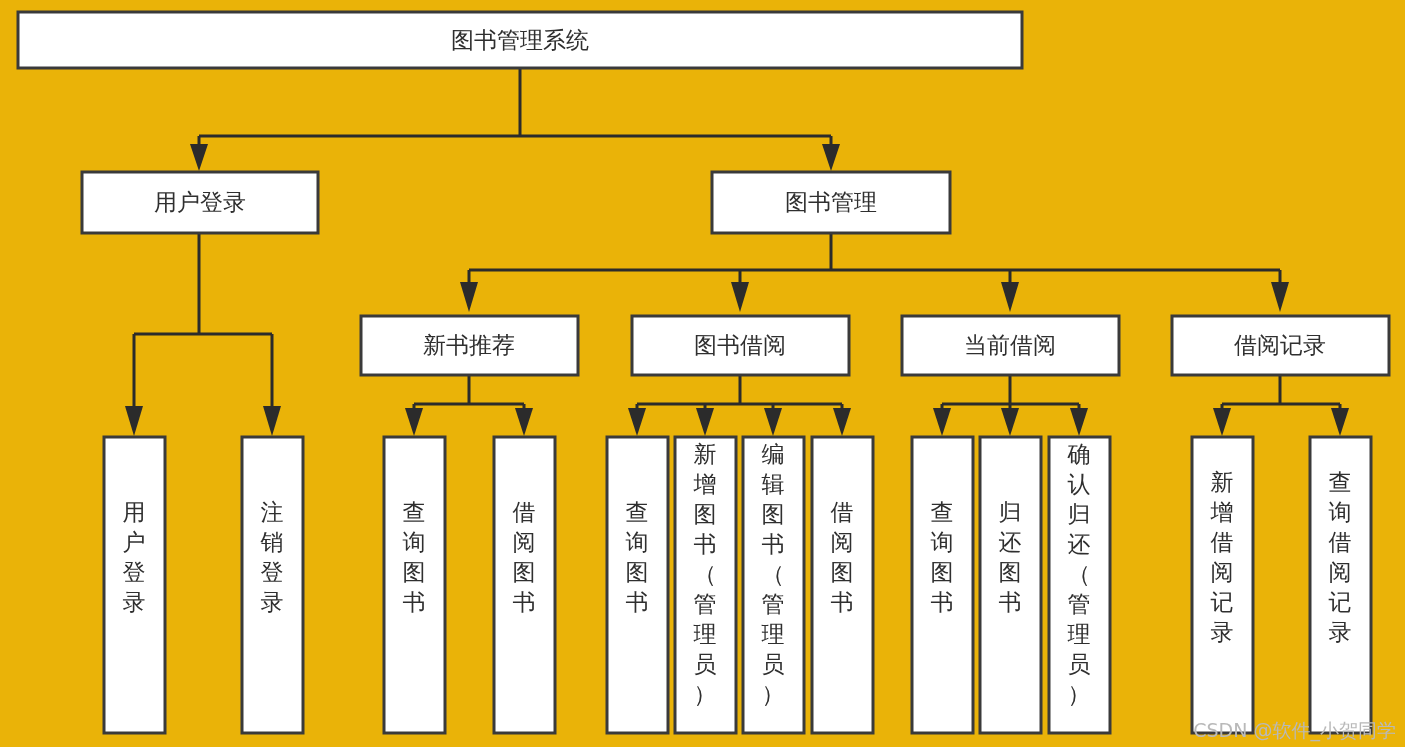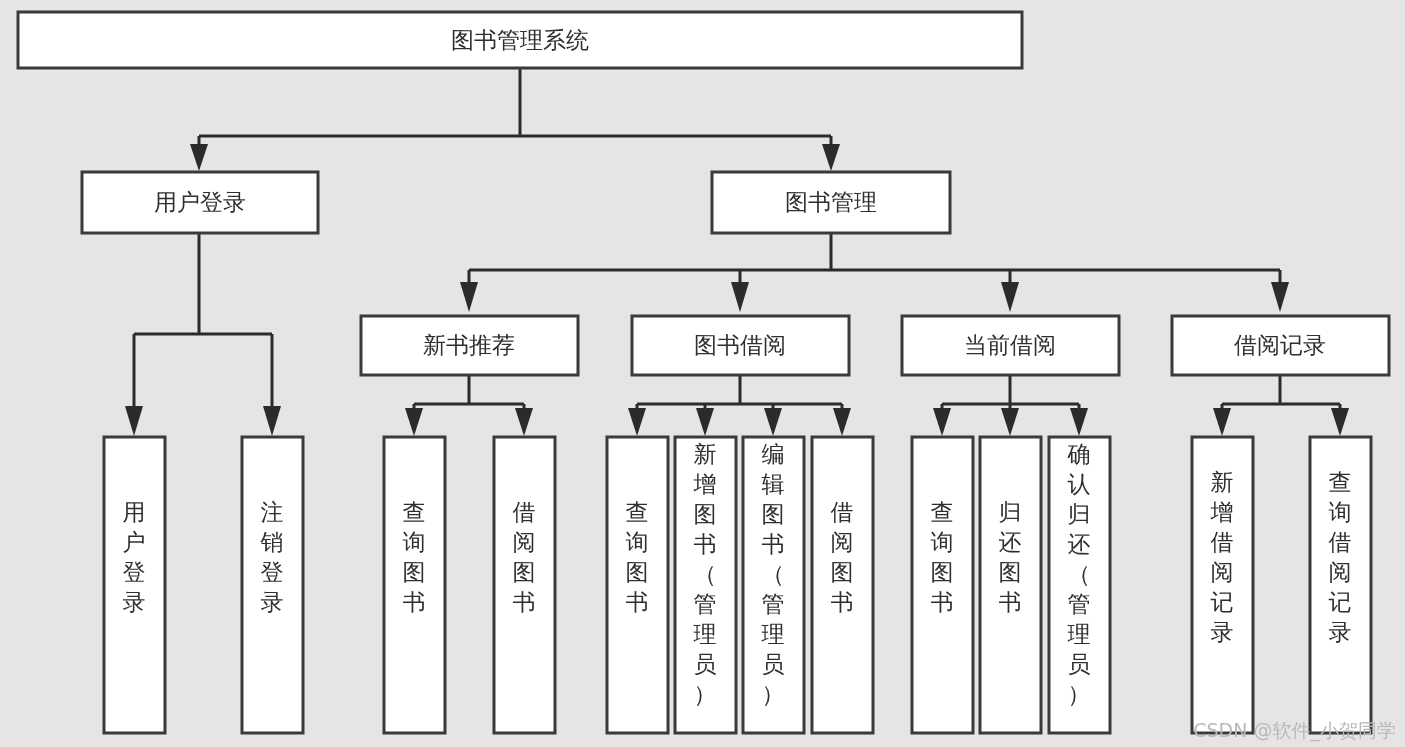--- a/index.html
+++ b/index.html
@@ -8,21 +8,21 @@
     padding: 0;
     background: #ffffff;
   }
   body {
     font-family: "DejaVu Sans", "Liberation Sans", sans-serif;
   }
   #diagram-root {
     position: relative;
     width: 1405px;
     height: 747px;
-    background: #e5e5e5;
+    background: #eab308;
     overflow: hidden;
   }
   svg.diagram-canvas {
     position: absolute;
     left: 0;
     top: 0;
     width: 1405px;
     height: 747px;
     display: block;
   }

